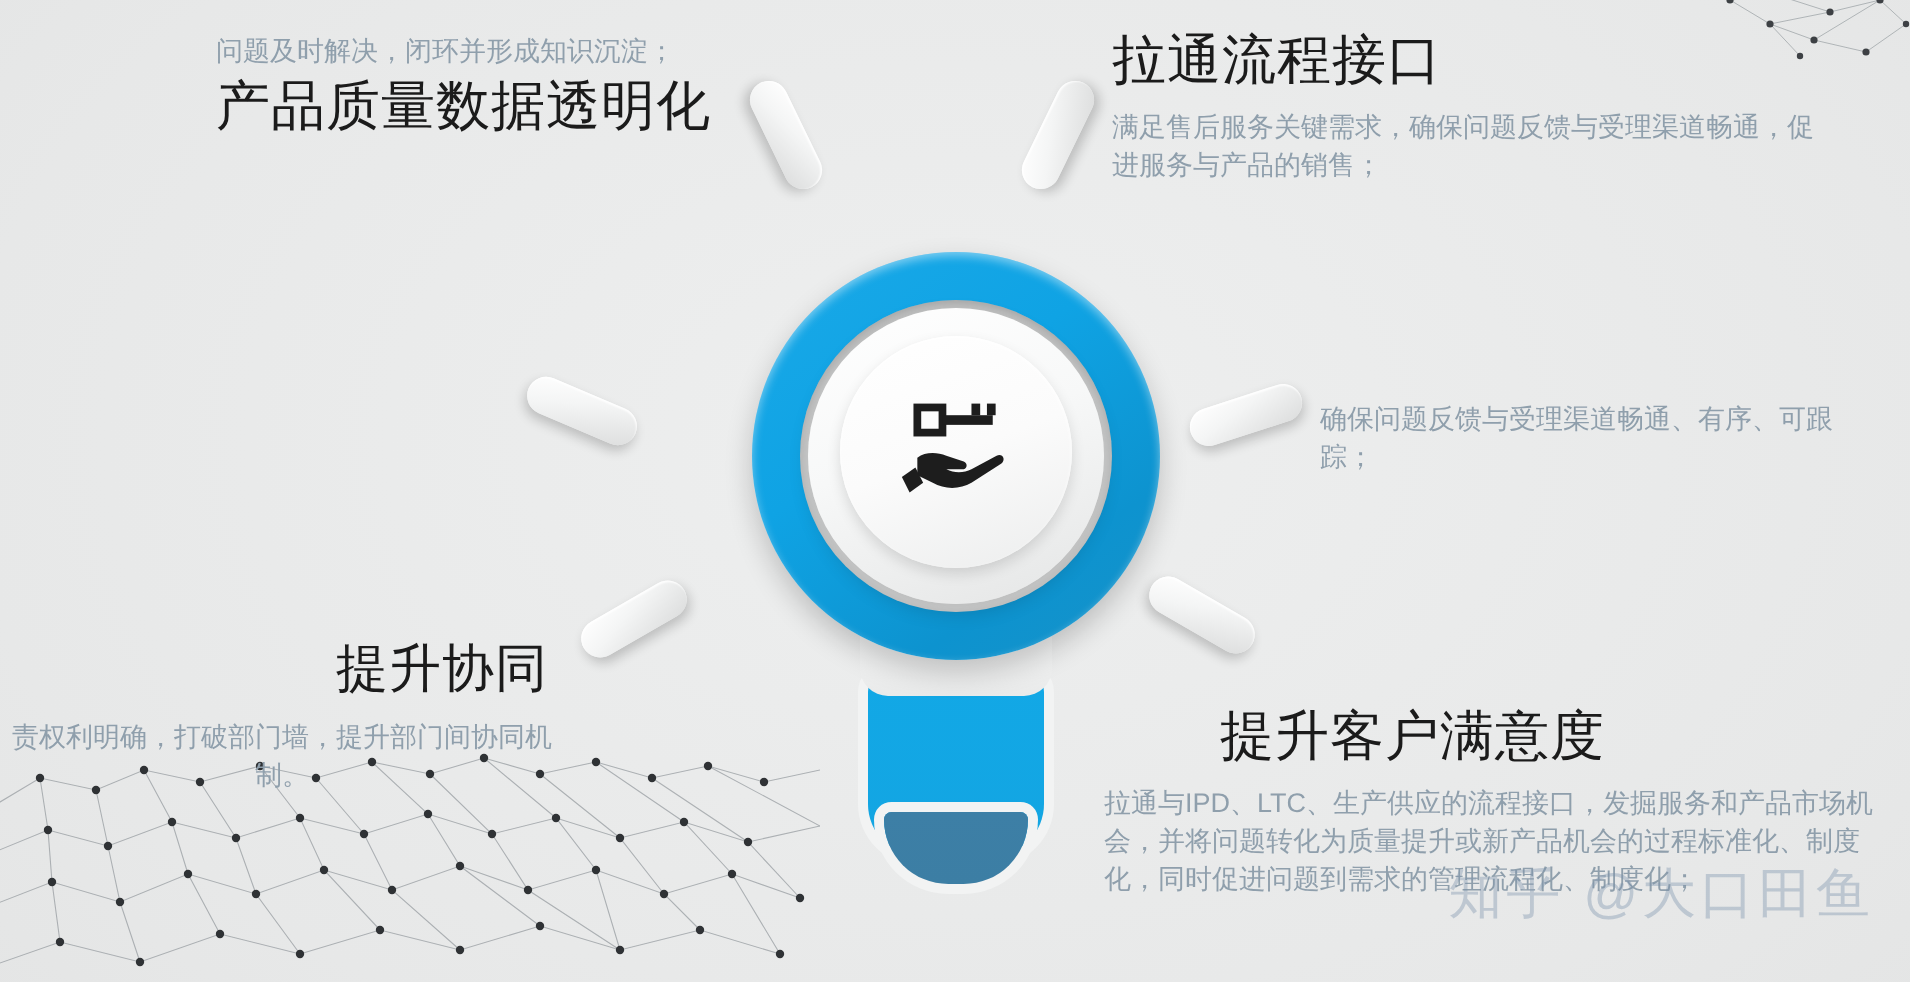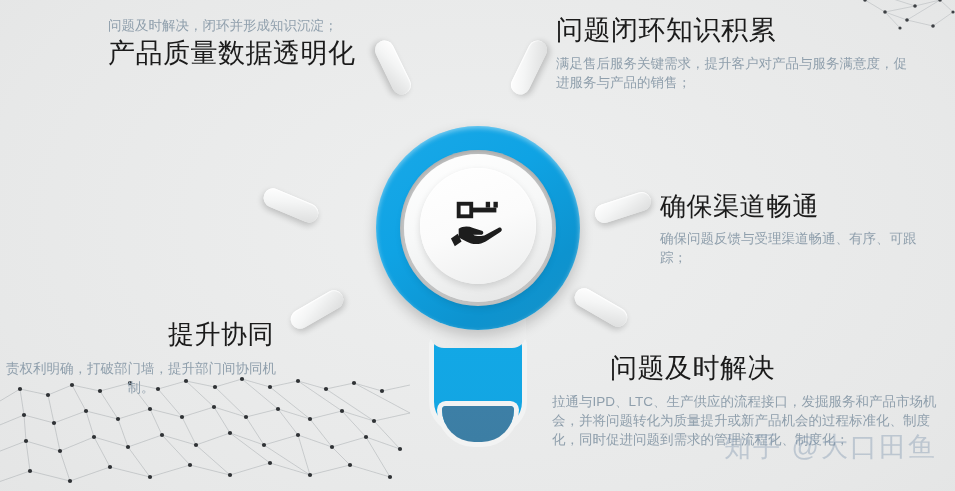--- a/index.html
+++ b/index.html
@@ -244,29 +244,28 @@
 
   <div class="block" id="b-left-mid">
   </div>
 
   <div class="block" id="b-left-bottom">
     <div class="head">提升协同</div>
     <div class="desc w3">责权利明确，打破部门墙，提升部门间协同机制。</div>
   </div>
 
   <div class="block" id="b-top-right">
-    <div class="head">问题闭环知识积累</div>
-    <div class="desc w4" style="width:352px;">满足售后服务关键需求，提升客户对产品与服务满意度，促进服务与产品的销售；</div>
+    <div class="head">拉通流程接口</div>
+    <div class="desc w4" style="width:352px;">满足售后服务关键需求，确保问题反馈与受理渠道畅通，促进服务与产品的销售；</div>
   </div>
 
   <div class="block" id="b-right-mid">
-    <div class="head">确保渠道畅通</div>
     <div class="desc w6">确保问题反馈与受理渠道畅通、有序、可跟踪；</div>
   </div>
 
   <div class="block" id="b-right-bottom">
-    <div class="head">问题及时解决</div>
+    <div class="head">提升客户满意度</div>
     <div class="desc w5">拉通与IPD、LTC、生产供应的流程接口，发掘服务和产品市场机会，并将问题转化为质量提升或新产品机会的过程标准化、制度化，同时促进问题到需求的管理流程化、制度化；</div>
   </div>
 
   <div class="watermark">知乎 @大口田鱼</div>
 
 </div>
 
 </body></html>

